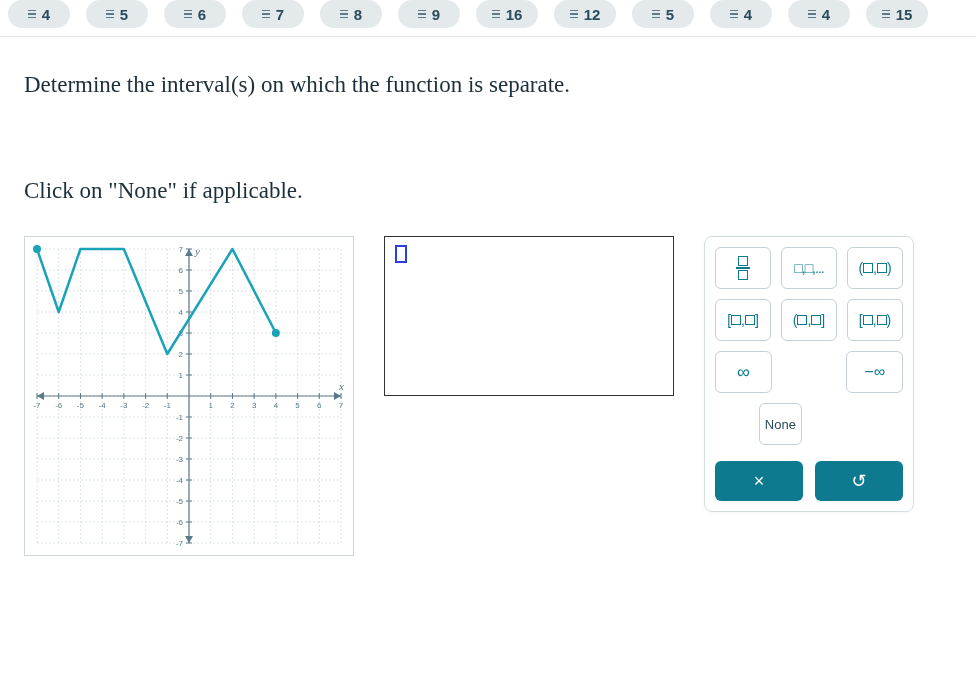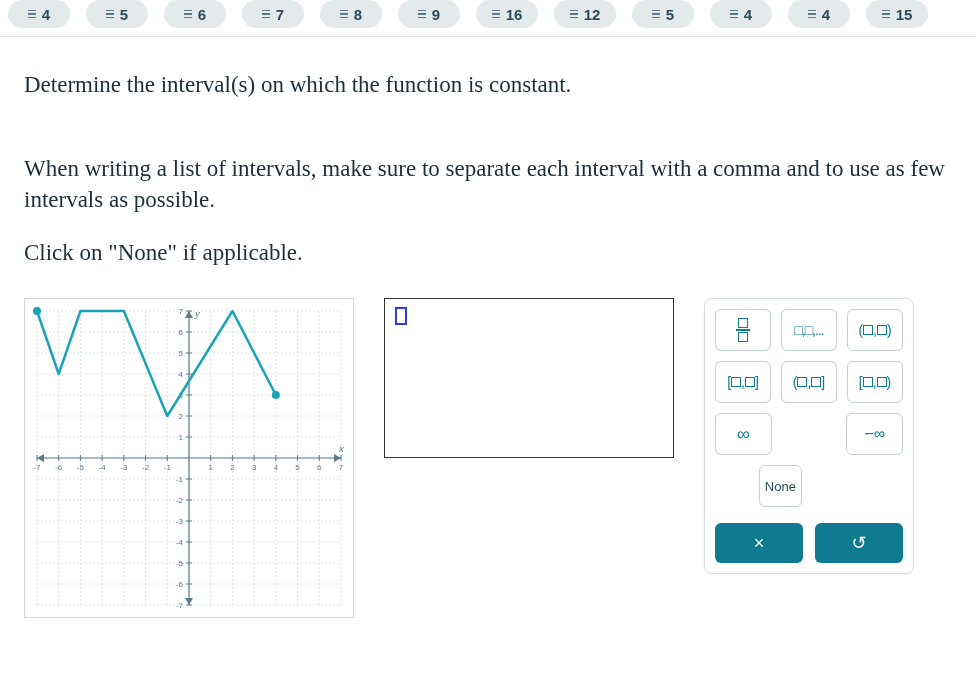--- a/index.html
+++ b/index.html
@@ -240,24 +240,23 @@
       <span class="menu-icon">
         <i></i>
         <i></i>
         <i></i>
       </span>
       <span>15</span>
     </div>
   </div>
 
 <div class="content">
-  <p>Determine the interval(s) on which the function is constant.</p>
+  <p>Determine the interval(s) on which the function is separate.</p>
   <p>
     <br>
-    <span>When writing a list of intervals, make sure to separate each interval with a comma and to use as few intervals as possible.</span>
   </p>
   <p>Click on "None" if applicable.</p>
 </div>
 
 <div class="lower">
   <div class="graph-wrap">
     <svg class="graph" width="328" height="318" viewBox="0 0 328 318" id="graph-svg">
         <line x1="12" x2="12" y1="12" y2="306" stroke="#dbe4e8" stroke-width="1" stroke-dasharray="2 2"></line>
         <line x1="33.71428571428571" x2="33.71428571428571" y1="12" y2="306" stroke="#dbe4e8" stroke-width="1" stroke-dasharray="2 2"></line>
         <line x1="55.42857142857142" x2="55.42857142857142" y1="12" y2="306" stroke="#dbe4e8" stroke-width="1" stroke-dasharray="2 2"></line>

